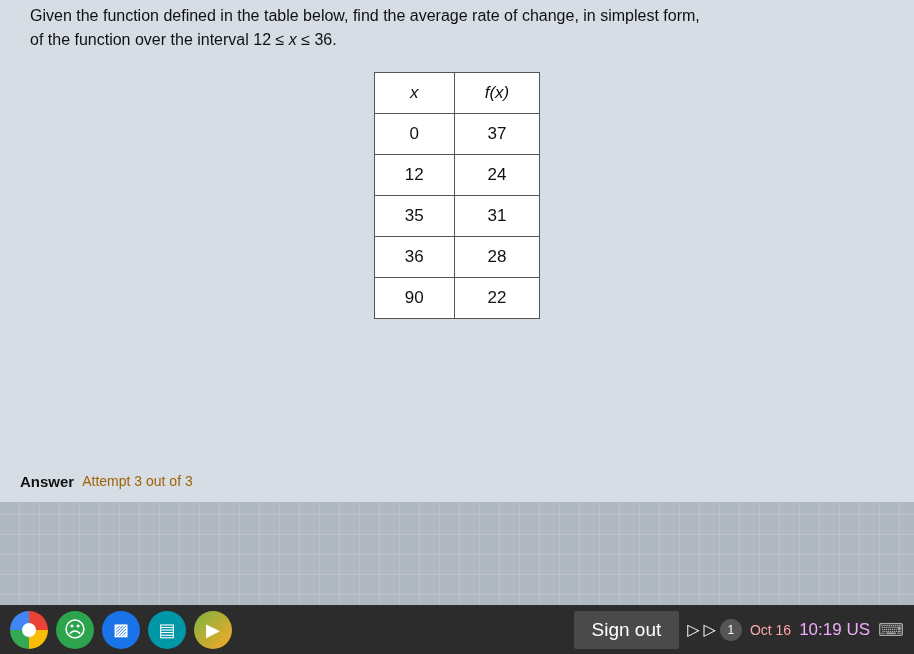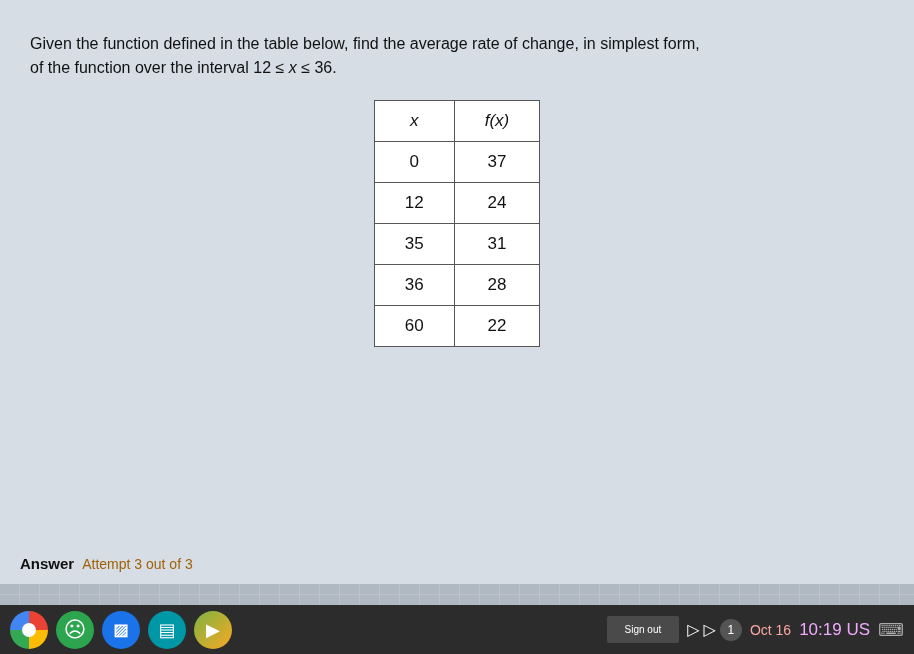--- a/index.html
+++ b/index.html
@@ -23,22 +23,22 @@
         rgba(255,255,255,0.15) 20px
       );
       font-family: Arial, sans-serif;
       overflow: hidden;
       position: relative;
     }
 
     .main-content {
       background-color: #d6dde4;
       width: 914px;
-      height: 584px;
-      padding: 32px 30px;
+      height: 502px;
+      padding: 4px 30px;
       position: relative;
     }
 
     .problem-text {
       font-size: 16px;
       color: #111;
       line-height: 1.5;
       margin-bottom: 20px;
       max-width: 700px;
     }
@@ -66,21 +66,21 @@
     table th {
       font-style: italic;
       font-weight: normal;
     }
 
     .answer-row {
       position: absolute;
       bottom: 12px;
       left: 20px;
       display: flex;
-      align-items: center;
+      align-items: flex-start;
       gap: 8px;
     }
 
     .answer-label {
       font-weight: bold;
       font-size: 15px;
       color: #111;
     }
 
     .attempt-text {
@@ -144,21 +144,21 @@
 
     .taskbar-spacer {
       flex: 1;
     }
 
     .sign-out-btn {
       background-color: #4a4a4a;
       color: white;
       border: none;
       padding: 8px 18px;
-      font-size: 10px;
+      font-size: 19px;
       cursor: pointer;
       border-radius: 2px;
     }
 
     .taskbar-arrows {
       display: flex;
       gap: 4px;
       align-items: center;
     }
 
@@ -217,21 +217,21 @@
         </tr>
         <tr>
           <td>35</td>
           <td>31</td>
         </tr>
         <tr>
           <td>36</td>
           <td>28</td>
         </tr>
         <tr>
-          <td>60</td>
+          <td>90</td>
           <td>22</td>
         </tr>
       </tbody>
     </table>
   </div>
 
   <div class="answer-row">
     <span class="answer-label">Answer</span>
     <span class="attempt-text">Attempt 3 out of 3</span>
   </div>

